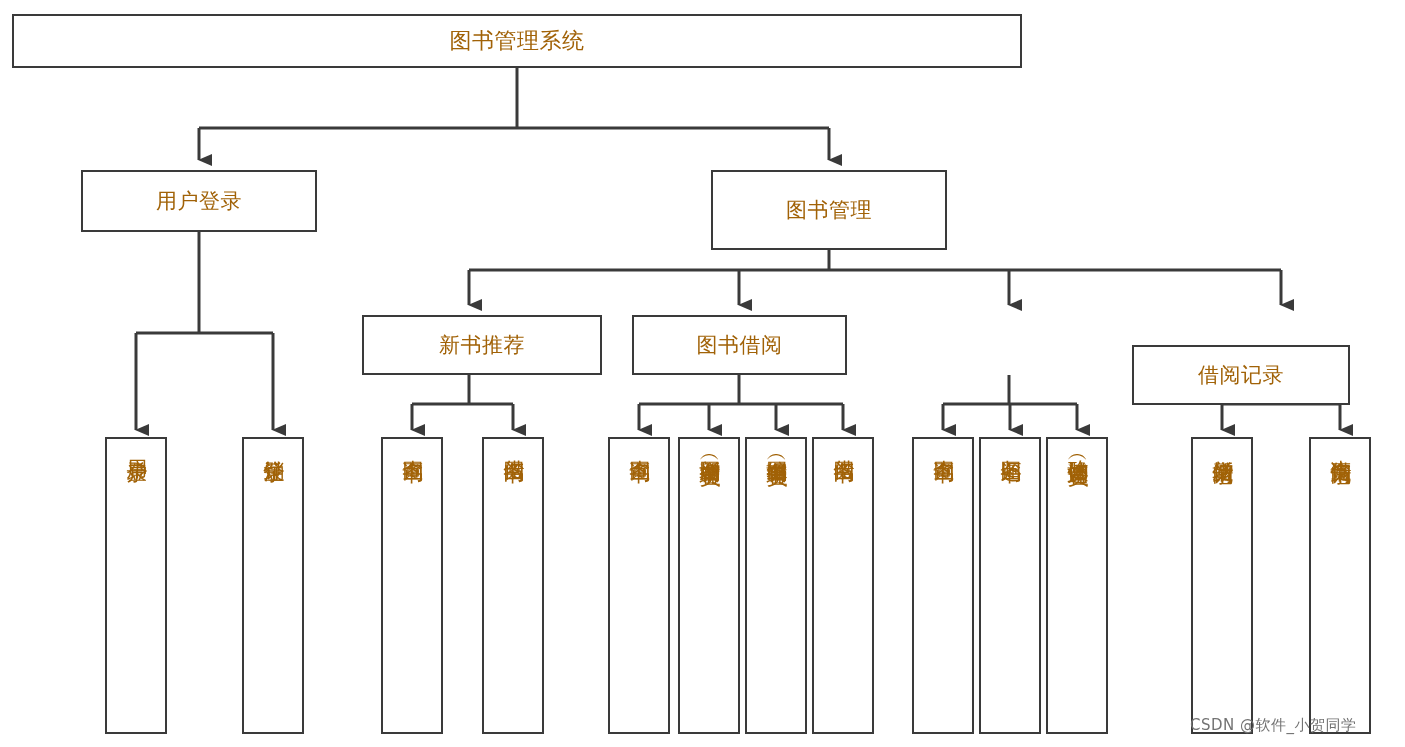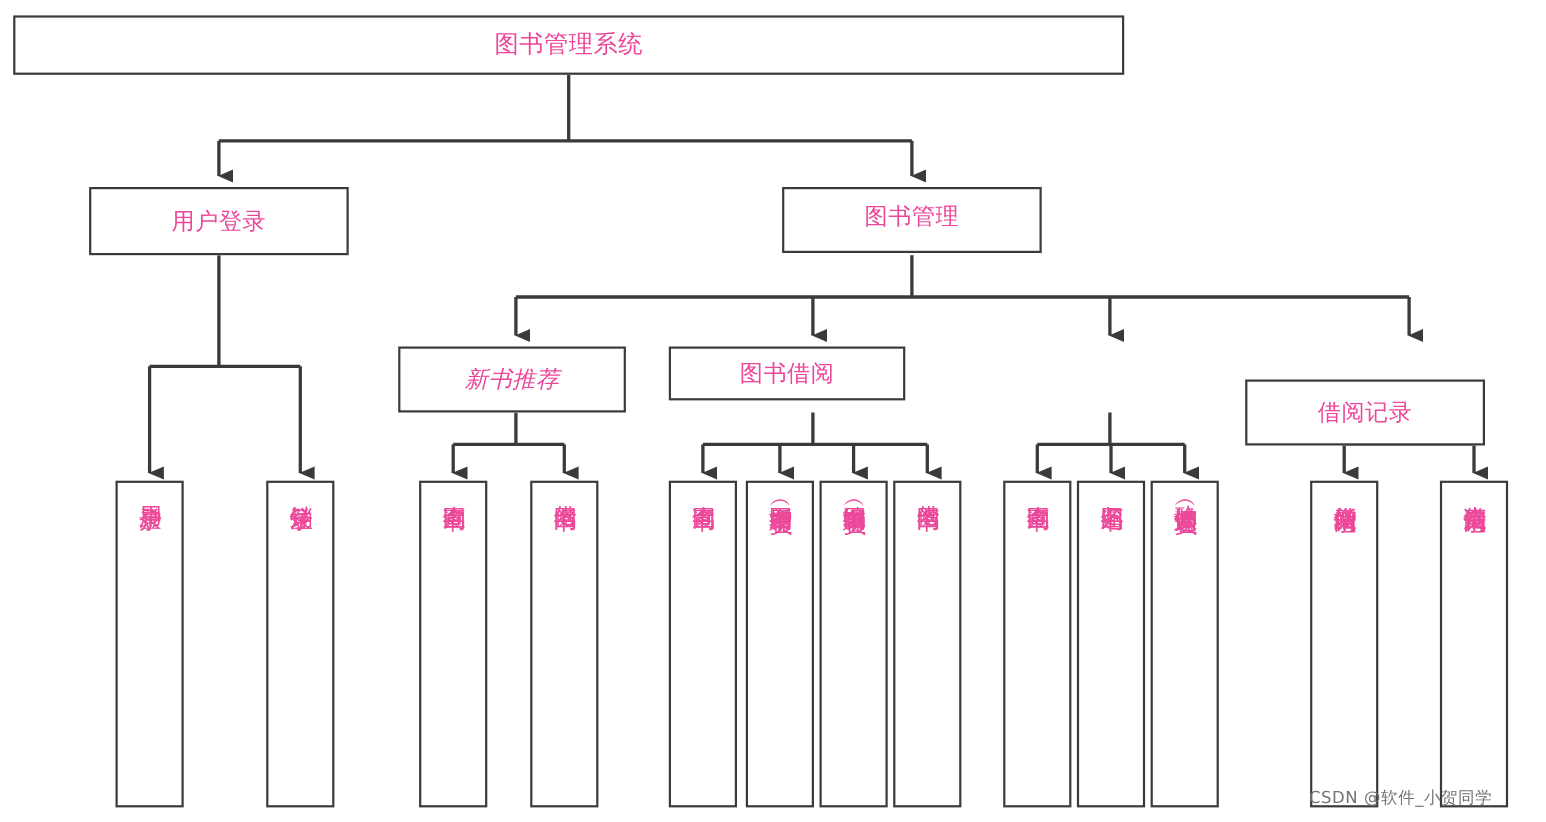--- a/index.html
+++ b/index.html
@@ -27,21 +27,21 @@
     pointer-events: none;
   }
   .node {
     position: absolute;
     box-sizing: border-box;
     background: #ffffff;
     border: 2px solid #3a3a3a;
     display: flex;
     align-items: center;
     justify-content: center;
-    color: #ec4899;
+    color: #a16207;
   }
   .node .label {
     display: block;
     text-align: center;
     line-height: 1.28;
     white-space: nowrap;
   }
   
   .node.horiz .label {
     font-size: 21px;
@@ -128,29 +128,29 @@
   </svg>
 
   <div class="node horiz root" style="left:12px; top:14px; width:1010px; height:54px;">
     <span class="label">图书管理系统</span>
   </div>
 
   <div class="node horiz" style="left:81px; top:170px; width:236px; height:62px;">
     <span class="label">用户登录</span>
   </div>
 
-  <div class="node horiz" style="left:711px; top:170px; width:236px; height:60px;font-family:Liberation Mono, monospace;">
+  <div class="node horiz" style="left:711px; top:170px; width:236px; height:80px;">
     <span class="label">图书管理</span>
   </div>
 
-  <div class="node horiz" style="left:362px; top:315px; width:207px; height:60px;font-style:italic;">
+  <div class="node horiz" style="left:362px; top:315px; width:240px; height:60px;">
     <span class="label">新书推荐</span>
   </div>
 
-  <div class="node horiz" style="left:608px; top:315px; width:215px; height:49px;align-items:center;">
+  <div class="node horiz" style="left:632px; top:315px; width:215px; height:60px;align-items:center;">
     <span class="label">图书借阅</span>
   </div>
 
 
   <div class="node horiz" style="left:1132px; top:315px; width:218px; height:60px;margin-top:30px;">
     <span class="label">借阅记录</span>
   </div>
 
   <div class="node vert" style="left:105px; top:437px; width:62px; height:297px;">
     <span class="label">用户登录</span>

